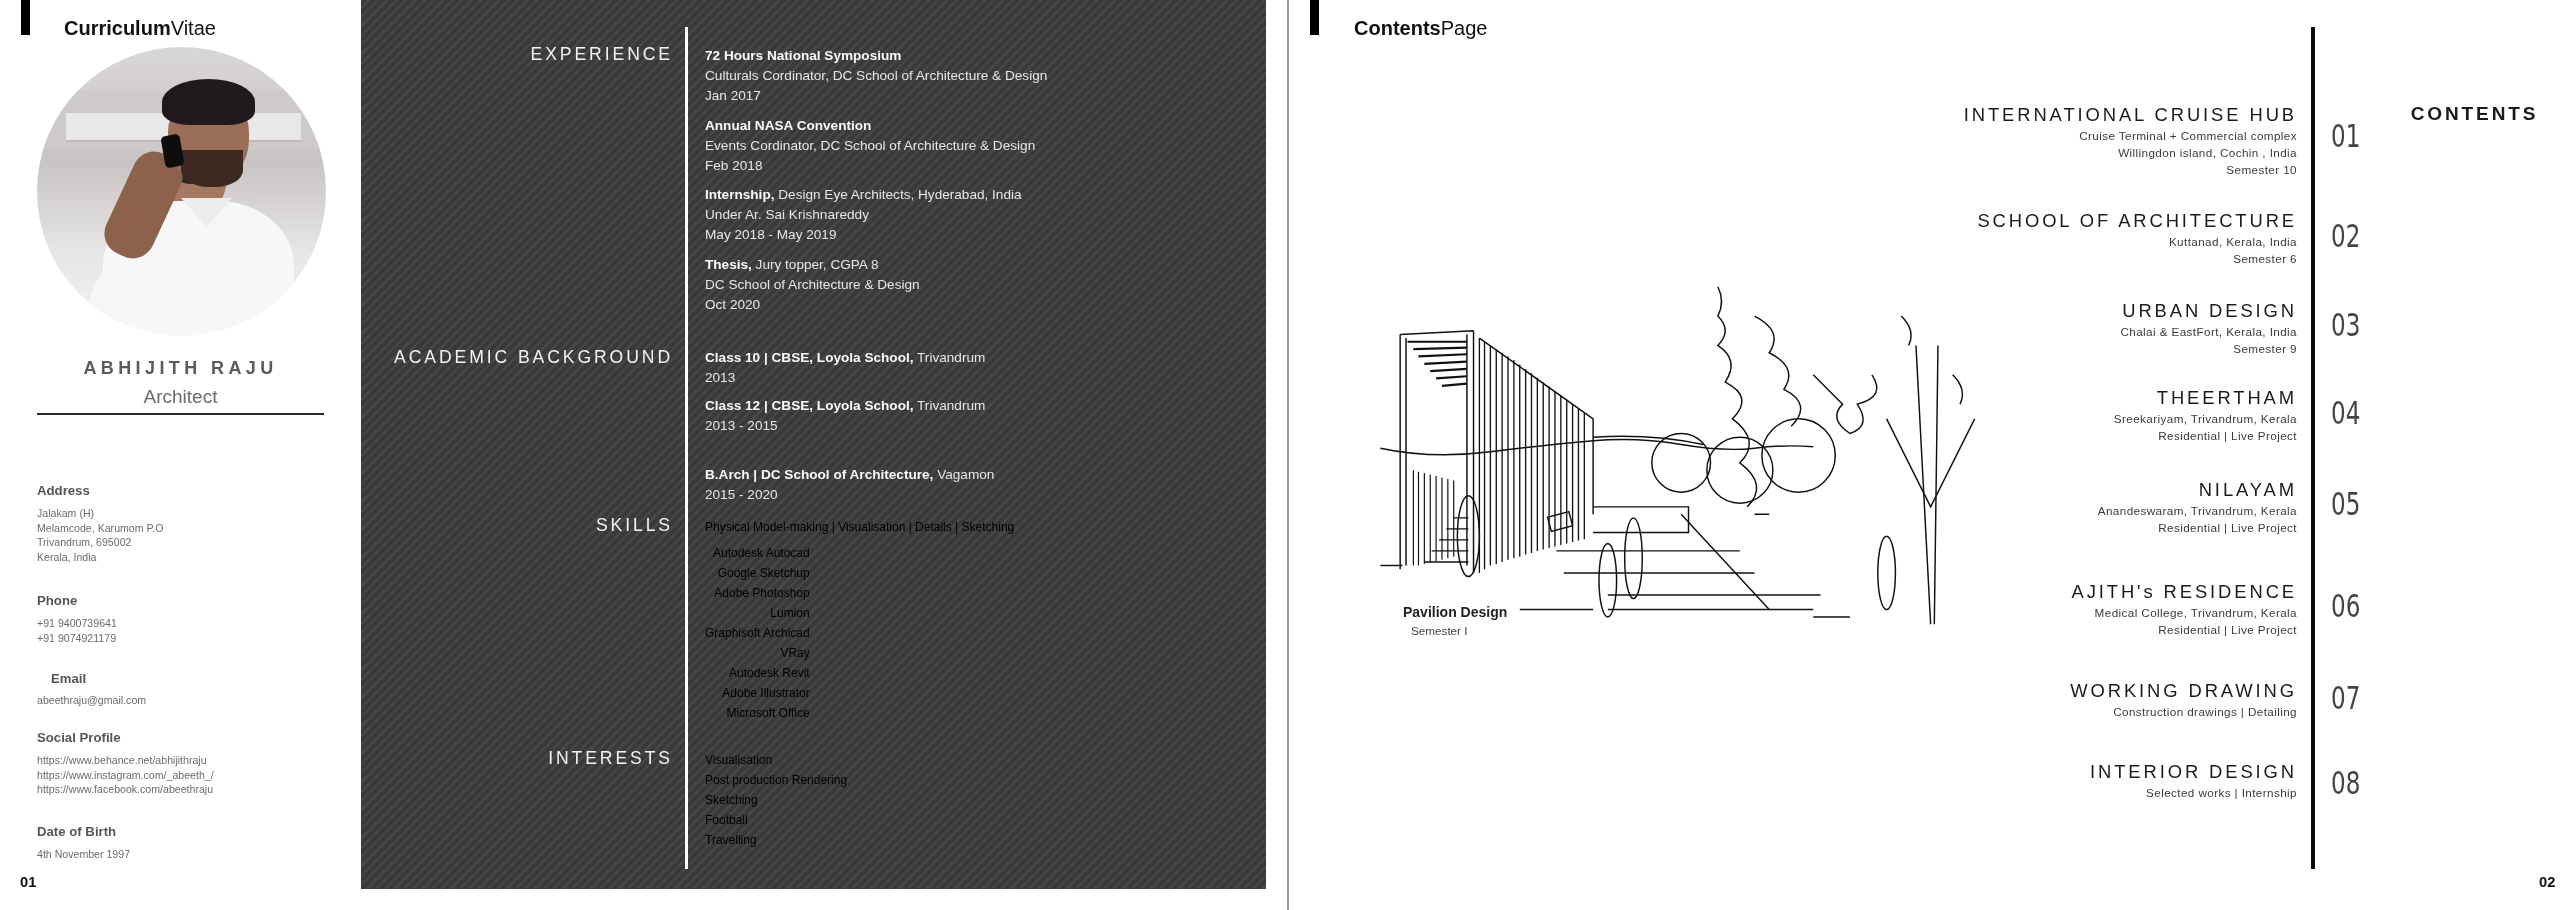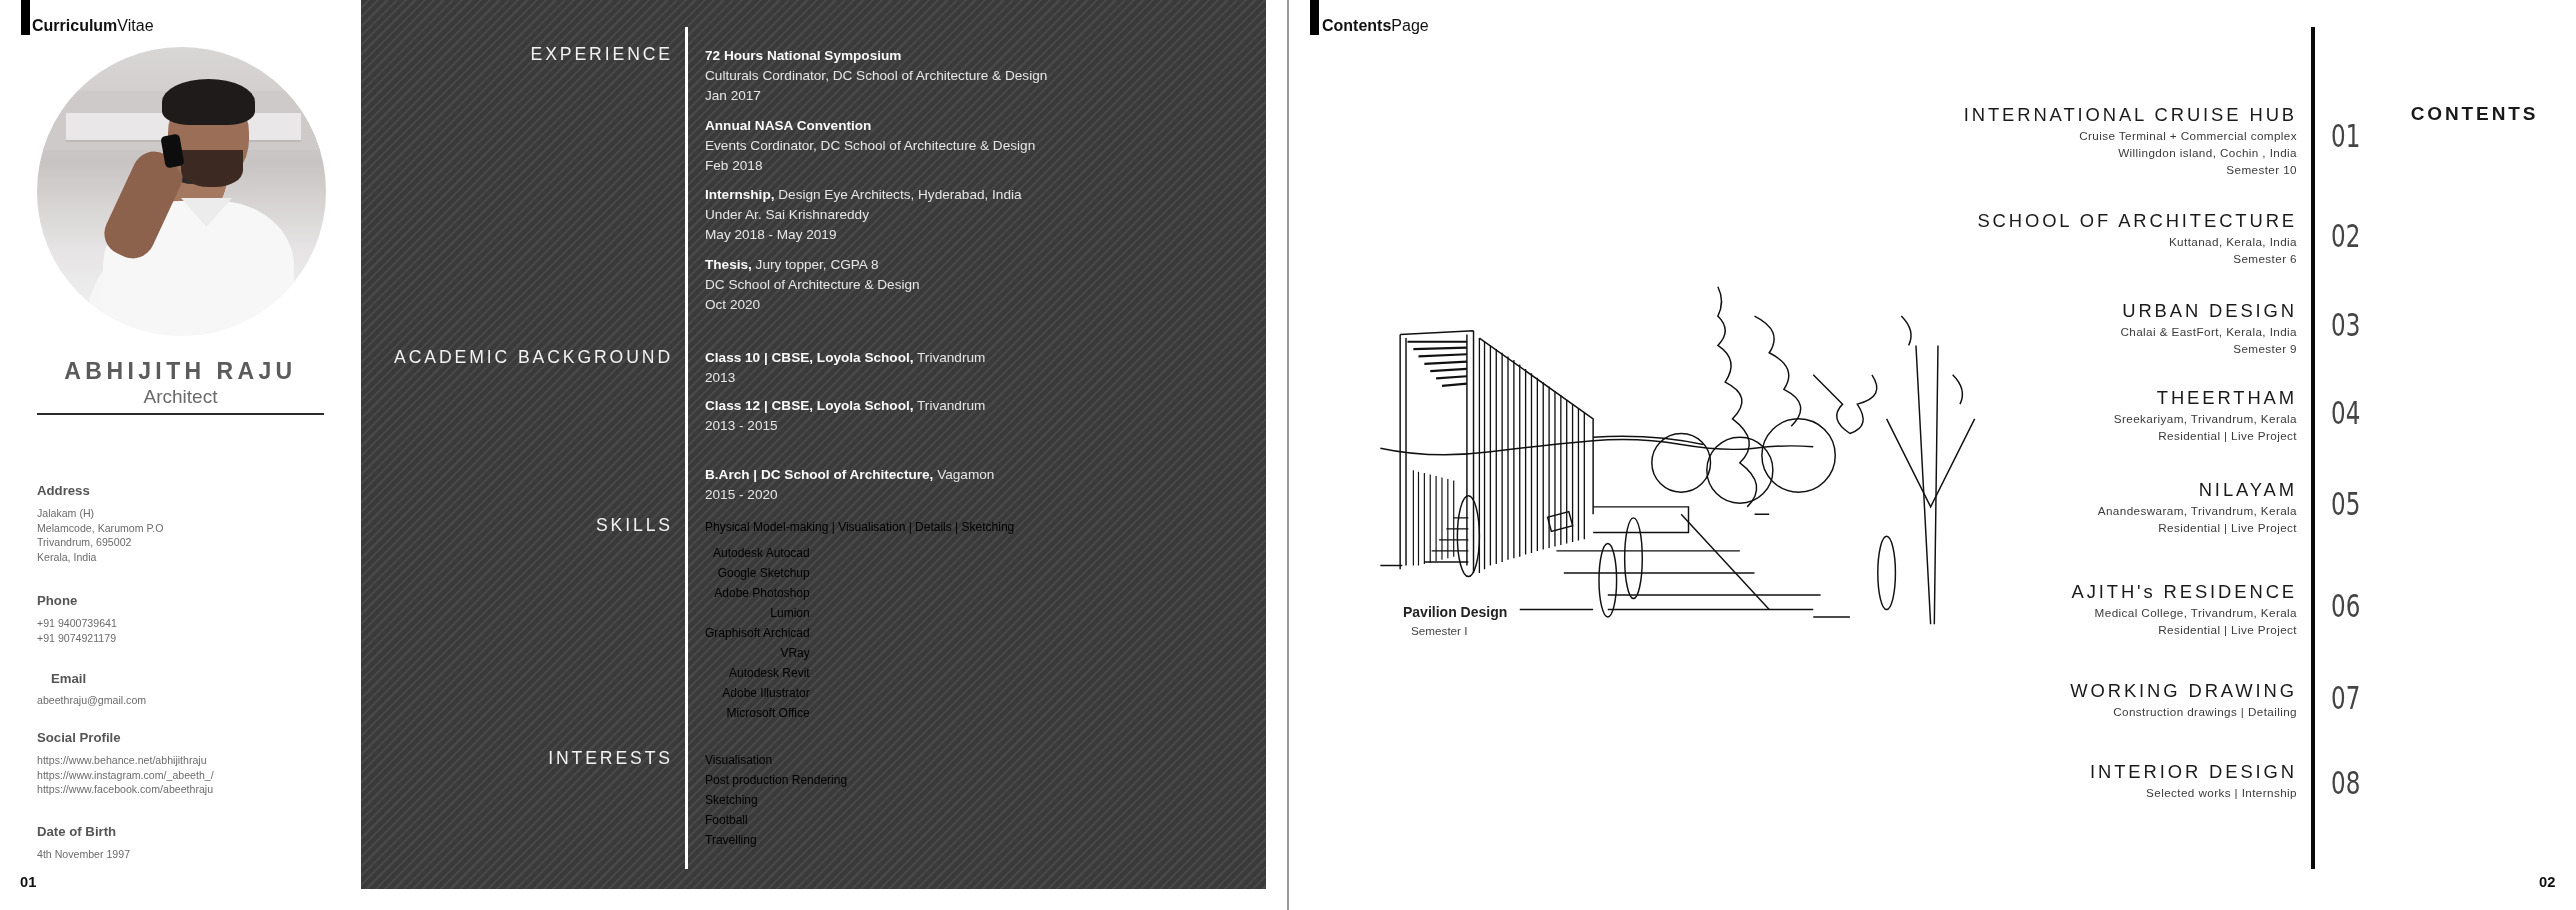--- a/index.html
+++ b/index.html
@@ -1,21 +1,21 @@
 <!DOCTYPE html>
 <html style="font-size:11.7px"><head>
 <meta charset="utf-8">
 <style>
   * { margin:0; padding:0; box-sizing:border-box; }
   html, body { width:2576px; height:911px; background:#ffffff; overflow:hidden; }
   body { position:relative; font-family:"Liberation Sans", "DejaVu Sans", sans-serif; color:#222; }
 
   
   .hdr-bar { position:absolute; background:#000; }
-  .hdr-text { position:absolute; font-size:16px; color:#111; white-space:nowrap; }
+  .hdr-text { position:absolute; font-size:20px; color:#111; white-space:nowrap;margin-left:32px; }
   .hdr-text b { font-weight:bold; }
 
   .photo {
     position:absolute; left:37px; top:47px; width:289px; height:289px; border-radius:50%;
     overflow:hidden;
     background:
       radial-gradient(ellipse 66px 81px at 53% 36%, #2a2a2a 0 40%, transparent 41%),
       radial-gradient(ellipse 51px 66px at 55% 45%, #a57860 0 60%, transparent 61%),
       radial-gradient(ellipse 132px 110px at 50% 92%, #f6f6f6 0 70%, transparent 71%),
       linear-gradient(180deg, #d9d6d6 0%, #c9c4c4 40%, #e6e4e4 70%, #f4f4f4 100%);
@@ -23,21 +23,21 @@
   .photo .wall { position:absolute; left:0; top:44px; width:100%; height:59px; background:#cfcaca; }
   .photo .awning { position:absolute; left:29px; top:66px; width:235px; height:29px; background:#e9e7e7; border-bottom:2.2px solid #bdb9b9; }
   .photo .head { position:absolute; left:131px; top:43px; width:81px; height:95px; border-radius:45% 45% 48% 48%; background:#9b6e57; }
   .photo .hair { position:absolute; left:125px; top:32px; width:93px; height:46px; border-radius:50% 50% 30% 30%; background:#1e1b1a; }
   .photo .beard { position:absolute; left:144px; top:103px; width:62px; height:37px; border-radius:0 0 45% 45%; background:#3c2a22; }
   .photo .phone { position:absolute; left:126px; top:88px; width:19px; height:32px; border-radius:4.4px; background:#0d0d0d; transform:rotate(-10deg); }
   .photo .arm { position:absolute; left:81px; top:103px; width:51px; height:110px; border-radius:22px; background:#8d624d; transform:rotate(25deg); }
   .photo .shirt { position:absolute; left:66px; top:154px; width:191px; height:162px; border-radius:40% 40% 0 0; background:#f7f7f7; }
   .photo .collar { position:absolute; left:144px; top:151px; width:51px; height:29px; background:#ececec; clip-path:polygon(0 0,100% 0,50% 100%); }
 
-  .name { position:absolute; left:37px; width:287px; text-align:center; top:358px; font-size:23px; letter-spacing:4.4px; color:#5b5b5b; font-weight:bold; }
+  .name { position:absolute; left:37px; width:287px; text-align:center; top:358px; font-size:18px; letter-spacing:4.4px; color:#5b5b5b; font-weight:bold; }
   .role { position:absolute; left:37px; width:287px; text-align:center; top:386px; font-size:19px; color:#6a6a6a; }
   .name-rule { position:absolute; left:37px; top:413px; width:287px; height:2.2px; background:#2b2b2b; }
 
   .c-label { position:absolute; left:37px; font-size:13.2px; font-weight:bold; color:#555; }
   .c-lines { position:absolute; left:37px; font-size:10.6px; color:#6b6b6b; line-height:14.7px; }
   .c-lines div { white-space:nowrap; }
 
   .pnum { position:absolute; font-size:14.7px; font-weight:bold; color:#111; }
 
   

